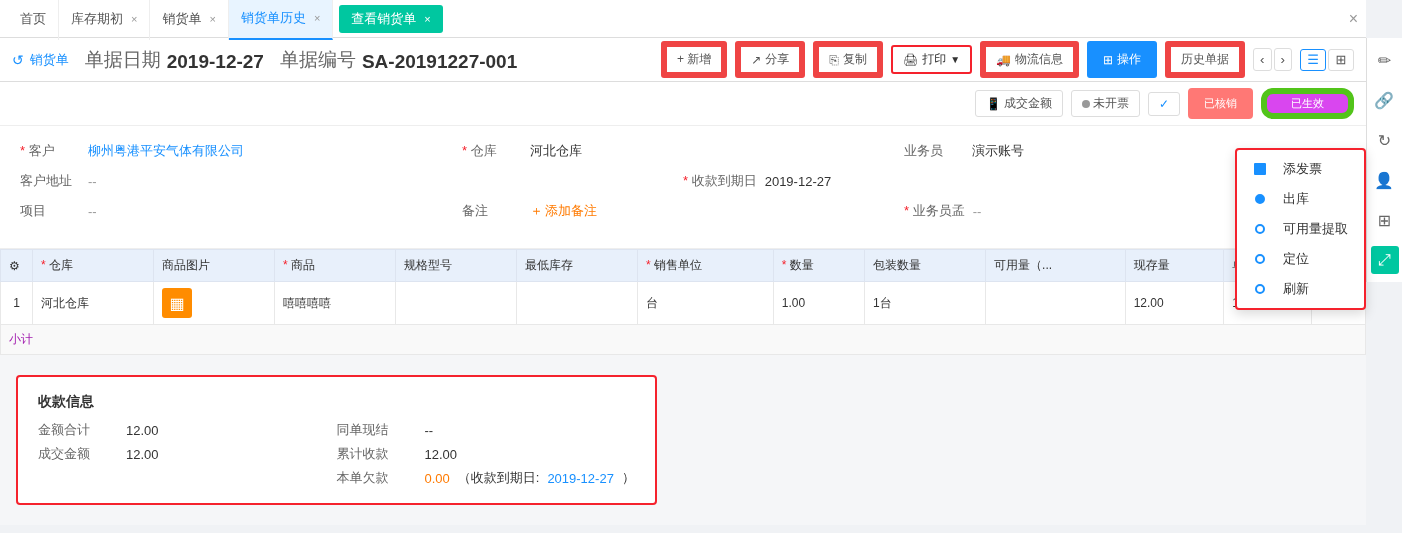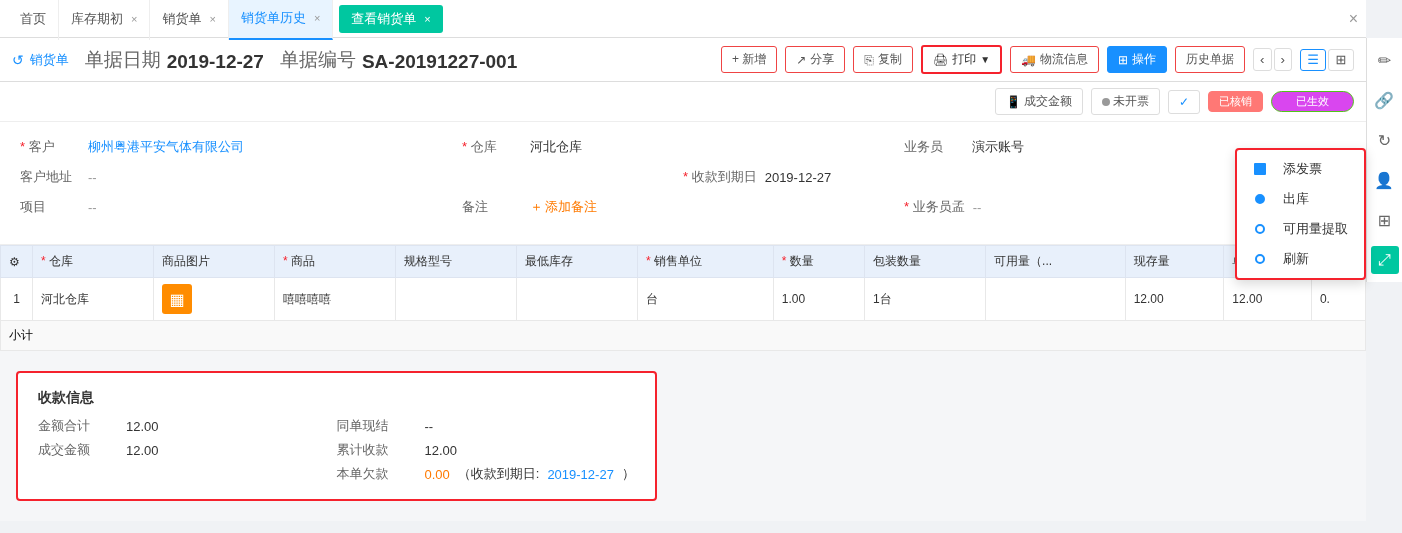--- a/index.html
+++ b/index.html
@@ -21,21 +21,21 @@
       display: flex; align-items: center; background: #fff; border-bottom: 1px solid #ddd;
       padding: 0 12px; height: 44px; gap: 16px;
     }
     .doc-title { display: flex; align-items: center; gap: 6px; color: #1890ff; font-size: 13px; font-weight: 500; }
     .doc-meta { display: flex; align-items: flex-end; gap: 6px; color: #333; font-size: 19px; }
     .doc-meta span { color: #666; }
     .doc-meta strong { color: #333; }
     .doc-actions { margin-left: auto; display: flex; align-items: center; gap: 8px; }
     .action-btn {
       display: flex; align-items: center; gap: 4px; padding: 4px 10px;
-      border: 1px solid #ef4444; border-radius: 3px; background: #fff;
+      border: 6px solid #ef4444; border-radius: 3px; background: #fff;
       color: #555; cursor: pointer; font-size: 12px; white-space: nowrap;
     }
     .action-btn.active-op { background: #1890ff; color: #fff; border-color: #1890ff; }
     .action-btn.print-active { background: #fff; color: #333; border: 2px solid #f5222d; }
     .action-btn.status-sold { background: #ff7875; color: #fff; border-color: #ff7875; border-radius: 4px; font-size: 11px; padding: 2px 10px; }
     .action-btn.status-effective { background: #d946ef; color: #fff; border-color: #52c41a; border-radius: 12px; font-size: 11px; padding: 2px 24px; }
     .nav-arrows { display: flex; gap: 2px; }
     .nav-arrow { padding: 3px 6px; border: 1px solid #ddd; border-radius: 3px; cursor: pointer; background: #fff; color: #555; }
 
     
@@ -69,21 +69,21 @@
     .data-table { width: 100%; border-collapse: collapse; font-size: 12px; }
     .data-table th {
       background: #e8f0fb; color: #333; font-weight: normal;
       padding: 7px 8px; text-align: left; border: 1px solid #dde4f0;
       white-space: nowrap; font-size: 12px;
     }
     .data-table td {
       padding: 6px 8px; border: 1px solid #e8e8e8;
       background: #fff; font-size: 12px;
     }
-    .data-table tr.subtotal td { background: #f9f9f9; color: #000000; }
+    .data-table tr.subtotal td { background: #f9f9f9; color: #a21caf; }
     .col-settings { width: 32px; text-align: center; }
     .th-required::before { content: '* '; color: #f5222d; }
     .product-img { width: 30px; height: 30px; background: #ff8c00; border-radius: 3px; display: flex; align-items: center; justify-content: center; color: #fff; font-size: 16px; }
 
     
     .payment-box {
       border: 2px solid #f5222d; border-radius: 4px; padding: 16px 20px;
       margin: 12px 16px; background: #fff; display: inline-block; min-width: 500px;
     }
     .payment-title { font-weight: bold; font-size: 14px; margin-bottom: 10px; }
@@ -241,20 +241,26 @@
       <div class="item-icon">
           <div class="menu-icon-circle"></div>
         </div>
       <span>出库</span>
     </div>
     <div class="dropdown-item">
       <div class="item-icon">
           <div class="menu-icon-circle-hollow"></div>
         </div>
       <span>可用量提取</span>
+    </div>
+    <div class="dropdown-item">
+      <div class="item-icon">
+          <div class="menu-icon-circle-hollow"></div>
+        </div>
+      <span>定位</span>
     </div>
     <div class="dropdown-item">
       <div class="item-icon">
           <div class="menu-icon-circle-hollow"></div>
         </div>
       <span>刷新</span>
     </div>
   </div>
 
   <div class="form-area">

